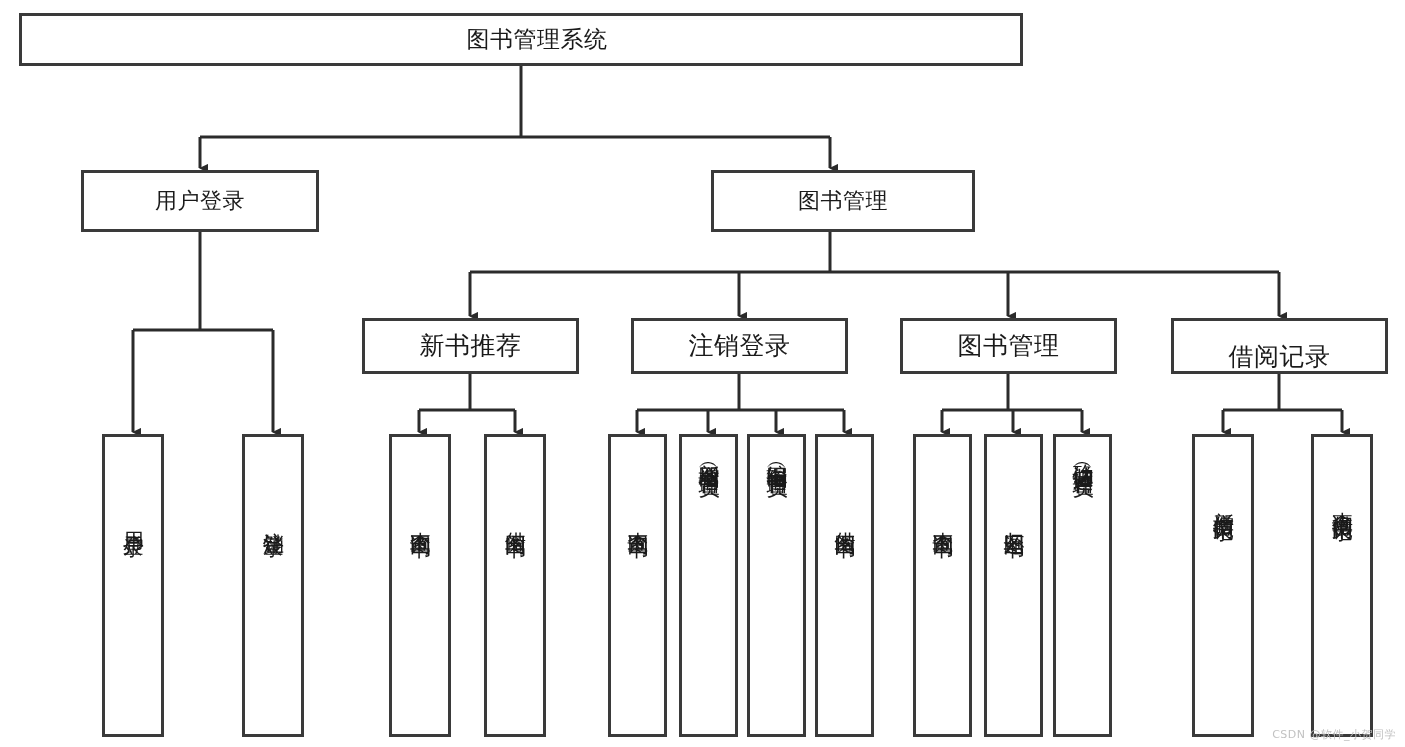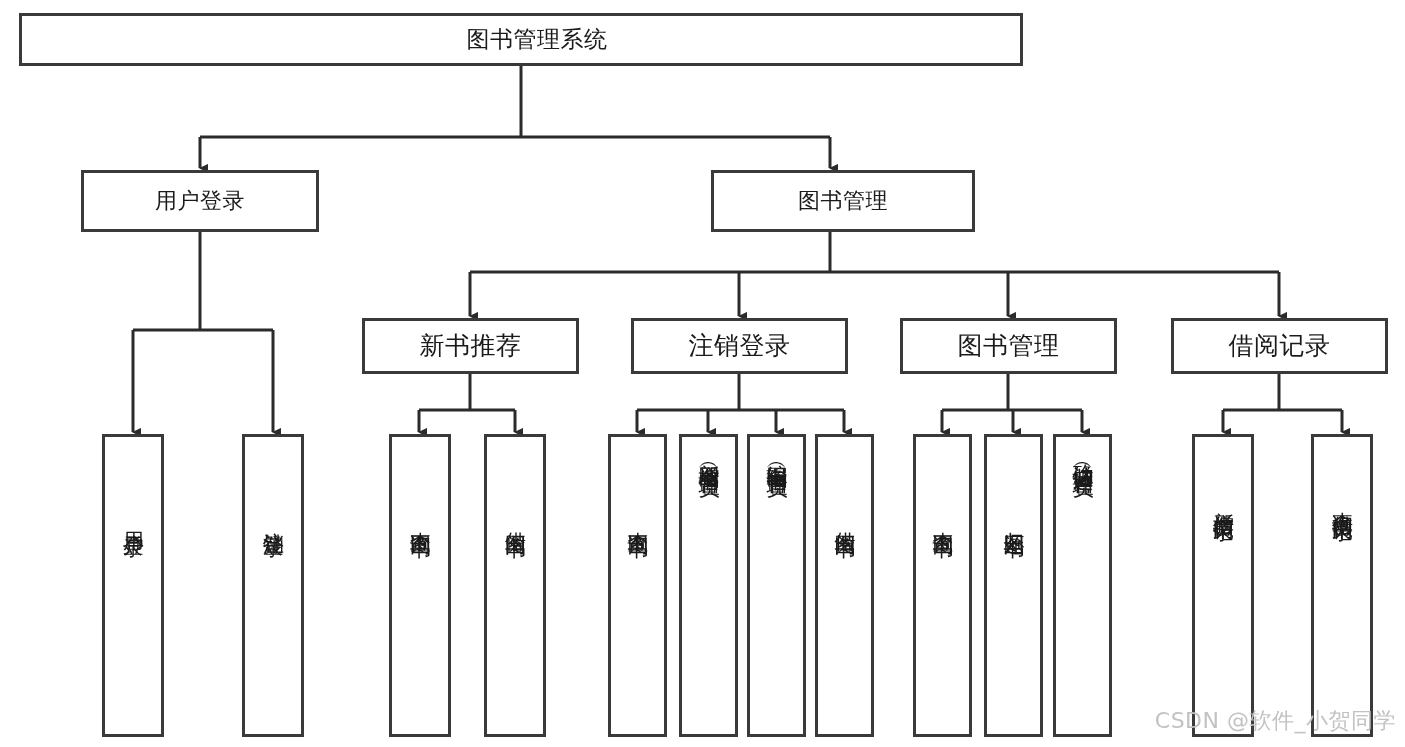--- a/index.html
+++ b/index.html
@@ -69,22 +69,22 @@
   }
   .node.leaf.mid .node-label {
     padding-top: 52px;
   }
   .node.leaf.tall .node-label {
     padding-top: 4px;
   }
   #watermark {
     position: absolute;
     right: 9px;
-    bottom: 11px;
-    font-size: 22px;
+    bottom: 5px;
+    font-size: 11px;
     color: #c2c2c2;
     letter-spacing: 0.5px;
     user-select: none;
     white-space: nowrap;
     text-align: right;
   }
 </style>
 </head>
 <body>
 
@@ -148,21 +148,21 @@
   <div id="nodes-level3">
       <div class="node level3" style="left: 362px; top: 318px; width: 217px; height: 56px;">
         <span class="node-label">新书推荐</span>
       </div>
       <div class="node level3" style="left: 631px; top: 318px; width: 217px; height: 56px;">
         <span class="node-label">注销登录</span>
       </div>
       <div class="node level3" style="left: 900px; top: 318px; width: 217px; height: 56px;">
         <span class="node-label">图书管理</span>
       </div>
-      <div class="node level3" style="left: 1171px; top: 318px; width: 217px; height: 56px;">
+      <div class="node level3" style="left: 1171px; top: 318px; width: 217px; height: 56px; align-items: flex-end;">
         <span class="node-label">借阅记录</span>
       </div>
     </div>
   <div id="nodes-leaves">
       <div class="node leaf short" style="left: 102px; top: 434px; width: 62px; height: 303px;">
         <span class="node-label">用户登录</span>
       </div>
       <div class="node leaf short" style="left: 242px; top: 434px; width: 62px; height: 303px;">
         <span class="node-label">注销登录</span>
       </div>

